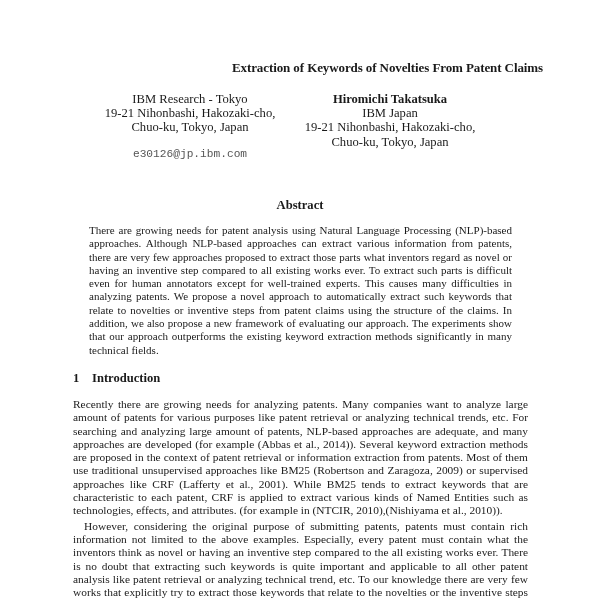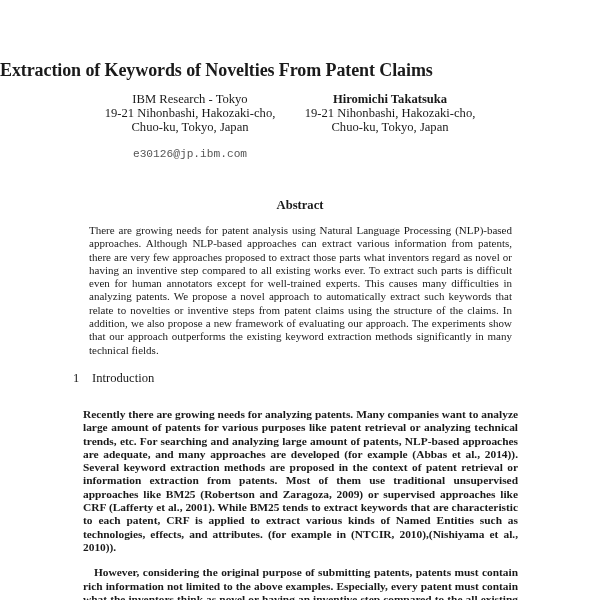--- a/index.html
+++ b/index.html
@@ -1,51 +1,52 @@
 <!DOCTYPE html>
 <html><head>
 <meta charset="utf-8">
 <style>
   html, body { margin:0; padding:0; background:#ffffff; }
   body { width:600px; height:600px; position:relative; overflow:hidden;
          font-family:"Liberation Serif", "DejaVu Serif", serif; color:#1a1a1a; }
-  .title { position:absolute; top:60px; left:0; width:543px; text-align:left;
-           font-weight:bold; font-size:18px; letter-spacing:-0.1px; }
+  .title { position:absolute; top:60px; left:0; width:543px; text-align:right;
+           font-weight:bold; font-size:13px; letter-spacing:-0.1px; }
   .author { position:absolute; top:92px; width:240px; text-align:center;
             font-size:12.6px; line-height:14.2px; }
   .author.left { left:70px; }
   .author.right { left:270px; }
   .author .name { font-weight:bold; }
   .author .email { font-family:"Liberation Mono", "DejaVu Sans Mono", monospace;
                    font-size:11.2px; color:#555;margin-top:12px; }
   .abs-head { position:absolute; top:198px; left:0; width:600px; text-align:center;
               font-weight:bold; font-size:12.6px; }
   .abstract { position:absolute; top:224px; left:89px; width:423px;
               font-size:11px; line-height:13.3px; text-align:justify; }
-  .sec-head { position:absolute; top:371px; left:73px; font-weight:normal; font-size:12.6px; }
+  .sec-head { position:absolute; top:371px; left:73px; font-weight:bold; font-size:12.6px; }
   .sec-head .num { display:inline-block; width:19px; }
   .body { position:absolute; top:396px; left:71px; width:459px;
           font-size:11.4px; line-height:13.3px; text-align:justify; }
-  .body p { margin:12px;font-weight:bold; }
+  .body p { margin:2px; }
   .body p.indent { text-indent:11px; }
 </style>
 </head>
 <body>
 
 <div class="title">Extraction of Keywords of Novelties From Patent Claims</div>
 
 <div class="author left">
   <div>IBM Research - Tokyo</div>
   <div>19-21 Nihonbashi, Hakozaki-cho,</div>
   <div>Chuo-ku, Tokyo, Japan</div>
   <div class="email">e30126@jp.ibm.com</div>
 </div>
 
 <div class="author right">
   <div class="name">Hiromichi Takatsuka</div>
+  <div>IBM Japan</div>
   <div>19-21 Nihonbashi, Hakozaki-cho,</div>
   <div>Chuo-ku, Tokyo, Japan</div>
 </div>
 
 <div class="abs-head">Abstract</div>
 <div class="abstract">There are growing needs for patent analysis using Natural Language Processing (NLP)-based approaches. Although NLP-based approaches can extract various information from patents, there are very few approaches proposed to extract those parts what inventors regard as novel or having an inventive step compared to all existing works ever. To extract such parts is difficult even for human annotators except for well-trained experts. This causes many difficulties in analyzing patents. We propose a novel approach to automatically extract such keywords that relate to novelties or inventive steps from patent claims using the structure of the claims. In addition, we also propose a new framework of evaluating our approach. The experiments show that our approach outperforms the existing keyword extraction methods significantly in many technical fields.</div>
 
 <div class="sec-head">
   <span class="num">1</span><span>Introduction</span>
 </div>

